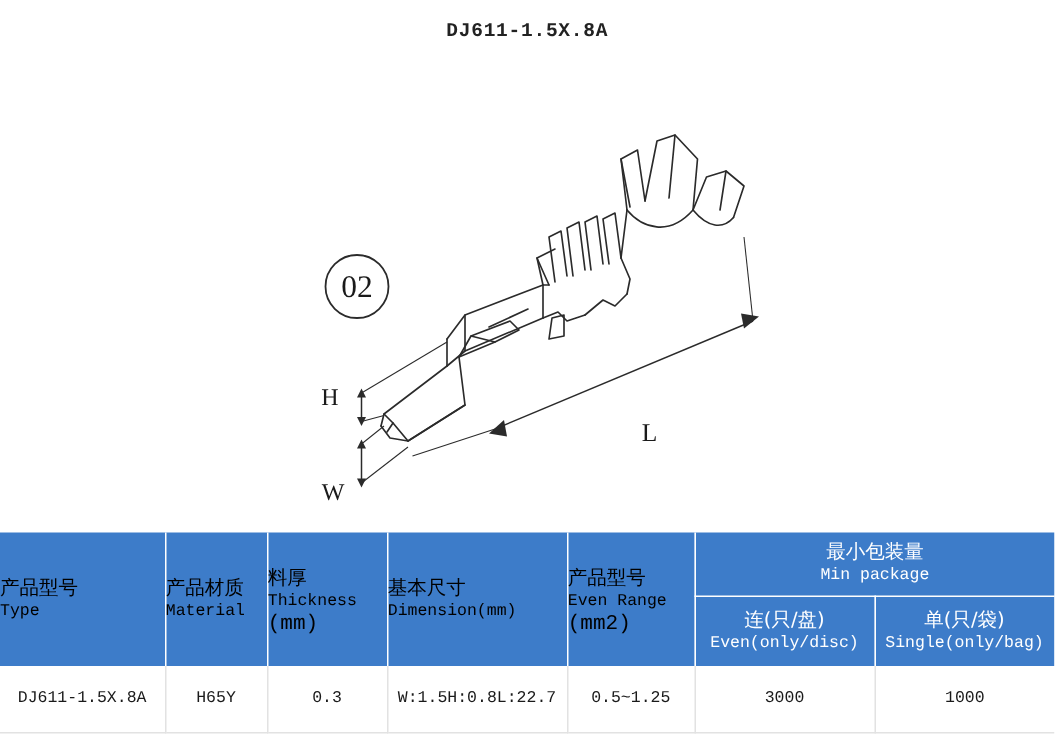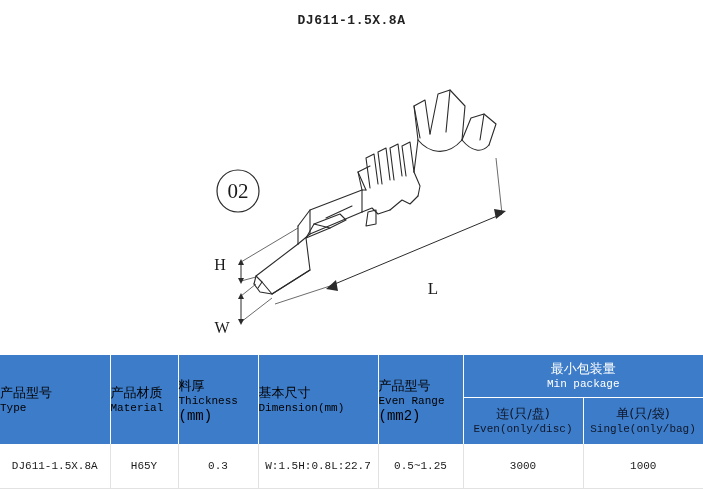--- a/index.html
+++ b/index.html
@@ -79,21 +79,21 @@
     display: block;
   }
   .hd-unit {
     font-family: "Liberation Mono", "DejaVu Sans Mono", monospace;
     font-size: 14px;
     line-height: 14px;
     display: block;
   }
   .hd-sub {
     background: #3d7cc9;
-    color: #0f172a;
+    color: #ffffff;
     text-align: center;
     vertical-align: middle;
     border-top: 1px solid #ffffff;
     border-left: 1px solid #ffffff;
     border-right: 1px solid #ffffff;
     font-weight: normal;
   }
   .hd-group {
     background: #3d7cc9;
     color: #ffffff;

